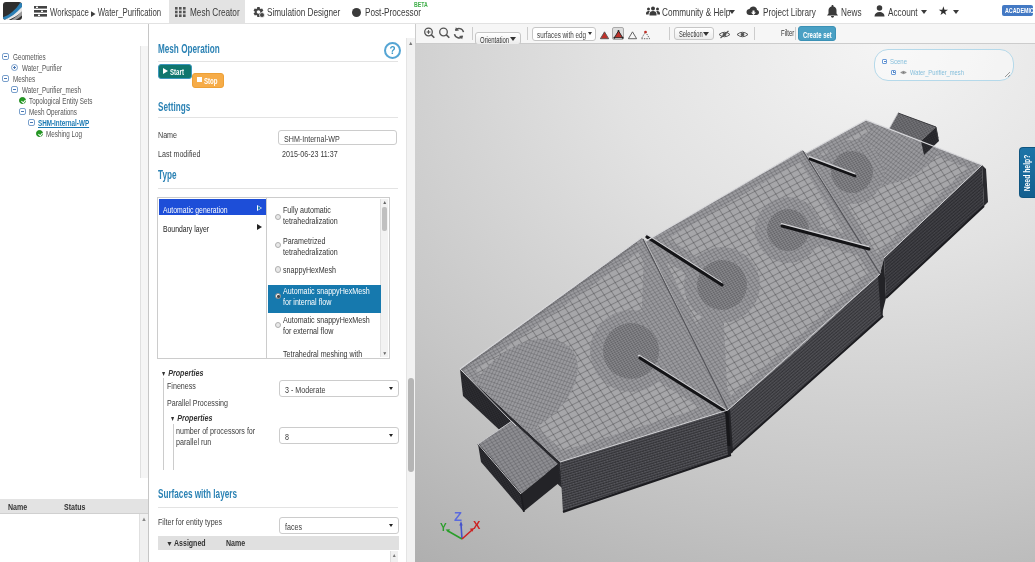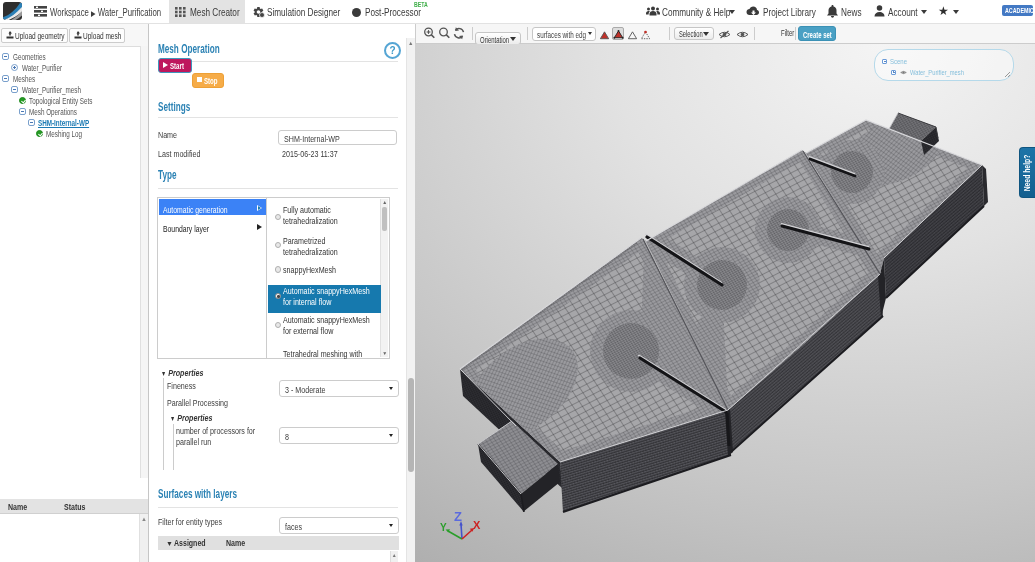--- a/index.html
+++ b/index.html
@@ -118,32 +118,20 @@
         </g>
       </svg>
     <div class="tx" style="left:888px;top:6px;font-size:10.5px;color:#3a3a3a;transform:scaleX(.78)">Account</div>
     <div class="tx" style="left:921px;top:10px;width:0;height:0;border-left:3.5px solid transparent;border-right:3.5px solid transparent;border-top:4.5px solid #3a3a3a"></div>
     <div class="tx" style="left:938px;top:4px;font-size:12px;color:#2e2e2e">★</div>
     <div class="tx" style="left:953px;top:10px;width:0;height:0;border-left:3px solid transparent;border-right:3px solid transparent;border-top:4px solid #3a3a3a"></div>
     <div class="tx" style="left:1002px;top:5px;width:31px;height:11px;background:#4379c4;border-radius:2px"></div>
     <div class="tx" style="left:1005px;top:7px;font-size:6.5px;color:#fff;font-weight:bold;transform:scaleX(.82)">ACADEMIC</div>
   </div>
   <div class="sidebar">
-    <div class="sbar-tools">
-      <div class="ubtn" style="left:1px;width:65px"></div>
-      <div class="ubtn" style="left:69px;width:54px"></div>
-      <svg class="tx" style="left:6px;top:7px" width="8" height="8" viewBox="0 0 16 16">
-          <path fill="#333" d="M8 0l4 5H9.5v4h-3V5H5zM1 11h14v4H1z"></path>
-        </svg>
-      <div class="tx" style="left:15px;top:7px;font-size:8.8px;color:#333;transform:scaleX(.74)">Upload geometry</div>
-      <svg class="tx" style="left:74px;top:7px" width="8" height="8" viewBox="0 0 16 16">
-          <path fill="#333" d="M8 0l4 5H9.5v4h-3V5H5zM1 11h14v4H1z"></path>
-        </svg>
-      <div class="tx" style="left:83px;top:7px;font-size:8.8px;color:#333;transform:scaleX(.74)">Upload mesh</div>
-    </div>
     <div class="scrollcol" style="left:140px;top:22px;width:8px;height:432px"></div>
 
     <div class="tree" style="position:absolute;left:0;top:25px;width:140px;height:420px;font-size:9px;color:#555">
       <div class="trow" style="top:3px">
           <span class="ticon tmin" style="left:2px"></span>
           <span class="ttx" style="left:13px">Geometries</span>
         </div>
       <div class="trow" style="top:14px">
           <span class="ticon tplusc" style="left:11px"></span>
           <span class="ttx" style="left:22px">Water_Purifier</span>
@@ -179,40 +167,40 @@
       <div class="tx" style="left:64px;top:3px;font-size:9px;font-weight:bold;color:#333;transform:scaleX(.78)">Status</div>
     </div>
     <div class="scrollcol" style="left:139px;top:490px;width:9px;height:48px;background:#f0f0f0">
       <div style="position:absolute;left:1px;top:2px;font-size:6px;color:#888">▲</div>
     </div>
   </div>
   <div class="panel">
     <div class="tx head" style="left:10px;top:3.5px">Mesh Operation</div>
     <div style="position:absolute;left:236px;top:3.5px;width:13px;height:13px;border:2px solid #55a5d4;border-radius:50%;color:#3f9ac9;font-size:10px;font-weight:bold;text-align:center;line-height:13px">?</div>
     <div class="hr" style="top:23px"></div>
-    <div style="position:absolute;left:10px;top:20px;width:32px;height:13px;background:#be185d;border:1px solid #3e97bd;border-radius:3px">
+    <div style="position:absolute;left:10px;top:26px;width:32px;height:13px;background:#0f766e;border:1px solid #3e97bd;border-radius:3px">
       <span style="position:absolute;left:4px;top:3px;width:0;height:0;border-top:3.5px solid transparent;border-bottom:3.5px solid transparent;border-left:5px solid #fff"></span>
       <span class="tx" style="left:11px;top:2px;font-size:8.5px;color:#fff;font-weight:bold;transform:scaleX(.72)">Start</span>
     </div>
     <div style="position:absolute;left:44px;top:34.5px;width:30px;height:13px;background:#f6ac48;border:1px solid #eda036;border-radius:3px">
       <span style="position:absolute;left:4px;top:3.5px;width:5px;height:5px;background:#fff"></span>
       <span class="tx" style="left:11px;top:2px;font-size:8.5px;color:#fff;font-weight:bold;transform:scaleX(.72)">Stop</span>
     </div>
     <div class="tx head" style="left:10px;top:61.5px">Settings</div>
     <div class="hr" style="top:79.4px"></div>
     <div class="tx lbl" style="left:10px;top:91.3px">Name</div>
     <div style="position:absolute;left:130px;top:92px;width:117px;height:13px;border:1px solid #ccc;border-radius:3px;background:#fff"></div>
     <div class="tx lbl" style="left:135.5px;top:94.8px">SHM-Internal-WP</div>
     <div class="tx lbl" style="left:10px;top:109.7px">Last modified</div>
     <div class="tx lbl" style="left:133.5px;top:109.7px">2015-06-23 11:37</div>
     <div class="tx head" style="left:10px;top:129.5px">Type</div>
     <div class="hr" style="top:149.9px"></div>
 
     <div style="position:absolute;left:9px;top:159.1px;width:110px;height:162px;border:1px solid #ccc;border-right:none;background:#fff;box-sizing:border-box">
-      <div style="position:absolute;left:1px;top:1px;right:0;height:16px;background:#3b82f6">
+      <div style="position:absolute;left:1px;top:1px;right:0;height:16px;background:#1d4ed8">
         <span class="tx" style="left:4px;top:4.5px;font-size:9.5px;color:#fff;transform:scaleX(.72)">Automatic generation</span>
         <span style="position:absolute;right:5px;top:6px;width:0;height:0;border-top:3.5px solid transparent;border-bottom:3.5px solid transparent;border-left:5px solid #fff"></span>
         <span style="position:absolute;right:6px;top:7px;width:0;height:0;border-top:2.5px solid transparent;border-bottom:2.5px solid transparent;border-left:3.5px solid #1679ae"></span>
       </div>
       <div style="position:absolute;left:1px;top:20px;right:0;height:19px;background:#fff">
         <span class="tx" style="left:4px;top:4.5px;font-size:9.5px;color:#222;transform:scaleX(.72)">Boundary layer</span>
         <span style="position:absolute;right:5px;top:6px;width:0;height:0;border-top:3.5px solid transparent;border-bottom:3.5px solid transparent;border-left:5px solid #222"></span>
       </div>
     </div>
     <div style="position:absolute;left:118.3px;top:159.1px;width:124px;height:162px;border:1px solid #ccc;background:#fff;box-sizing:border-box">

